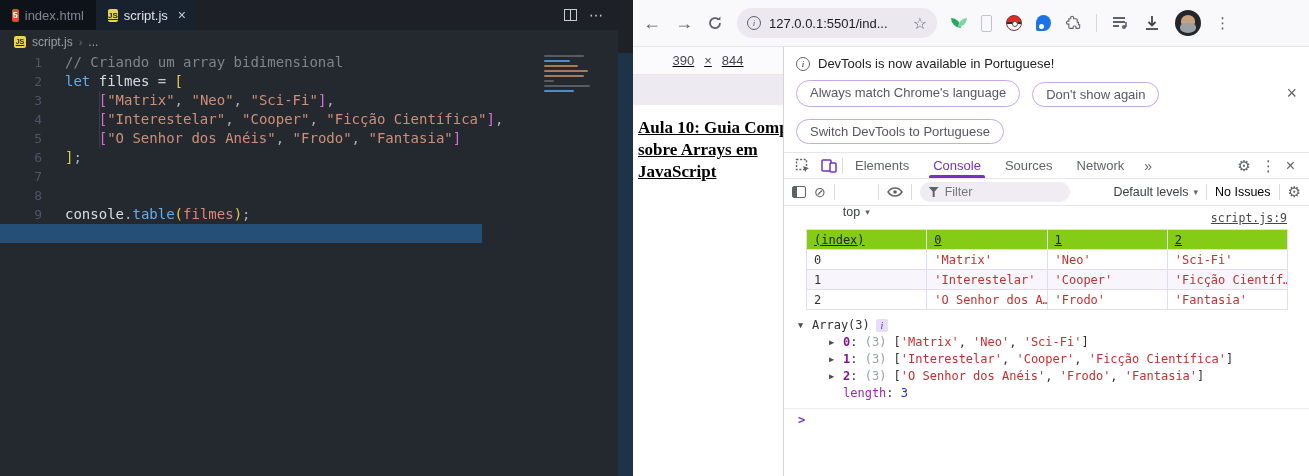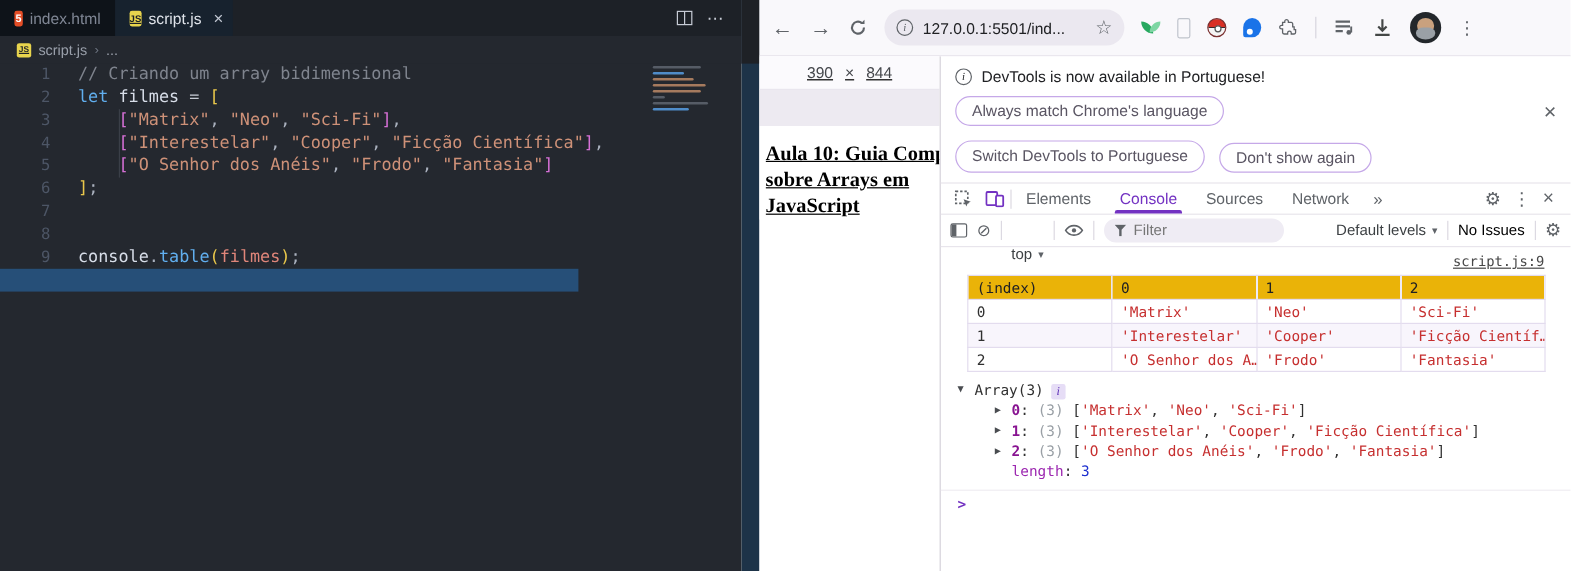--- a/index.html
+++ b/index.html
@@ -115,21 +115,21 @@
   .funnel{width:10px;height:10px;background:#5f6368;clip-path:polygon(0 0,100% 0,60% 45%,60% 100%,40% 100%,40% 45%);}
   .filter-pill input{border:none;outline:none;background:transparent;font-size:12.5px;color:#202124;width:100px;font-family:"Liberation Sans",sans-serif;}
   .levels{display:flex;align-items:center;gap:5px;font-size:12.5px;color:#3c4043;margin-left:auto;cursor:pointer;}
   .issues{font-size:12.5px;color:#000000;cursor:pointer;white-space:nowrap;}
 
   #dt-console{position:relative;font-family:"DejaVu Sans Mono",monospace;font-size:12px;color:#303030;}
   .source-link{text-align:right;padding:5px 22px 2px 0;font-size:11.5px;color:#474747;text-decoration:underline;cursor:pointer;}
   #ct{border-collapse:collapse;margin:2px 0 0 22px;table-layout:fixed;width:482px;font-size:12px;}
   #ct th,#ct td{border:1px solid #e3dcee;text-align:left;font-weight:normal;padding:2px 7px;height:20px;
     white-space:nowrap;overflow:hidden;}
-  #ct thead th{background:#eab308;color:#202124;}
+  #ct thead th{background:#84cc16;color:#202124;text-decoration:underline;}
   #ct tbody tr:nth-child(2){background:#f8f5fc;}
   #ct td.val{color:var(--c-string,#c62f2f);}
   #tree{padding:7px 0 0 14px;}
   .tree-row{height:17px;line-height:17px;white-space:pre;cursor:pointer;}
   .tree-row .caret{display:inline-block;width:14px;font-size:8.5px;color:#494c50;vertical-align:middle;}
   .tree-row.ind1{padding-left:31px;}
   .tk-p{color:#303030;} .tk-s{color:var(--c-string,#c62f2f);} .tk-gr{color:#9aa0a6;} .tk-gr2{color:#7e7894;}
   .tk-key{color:var(--c-keypurple,#881391);font-weight:bold;} .tk-key2{color:#9c27b0;} .tk-num{color:var(--c-numblue,#1c2fcf);}
   .i-badge{display:inline-block;margin-left:6px;width:12px;height:13px;background:#e6ddf6;color:#5b2bb5;
     font-family:"Liberation Serif",serif;font-style:italic;font-size:10px;text-align:center;line-height:13px;border-radius:2px;}
@@ -244,22 +244,22 @@
     </div>
 
     <div id="devtools">
       <div id="dt-banner">
         <div class="banner-title-row">
           <span class="info-badge">i</span>
           <span>DevTools is now available in Portuguese!</span>
         </div>
         <div class="banner-pills">
           <span class="pill">Always match Chrome's language</span>
+          <span class="pill row2">Don't show again</span>
           <span class="pill">Switch DevTools to Portuguese</span>
-          <span class="pill row2">Don't show again</span>
         </div>
         <span class="banner-close">×</span>
       </div>
 
       <div id="dt-tabbar">
         <span class="dt-icon">
           <svg width="16" height="16" viewBox="0 0 16 16">
             <rect x="1.5" y="1.5" width="10" height="10" fill="none" stroke="#5f6368" stroke-width="1.4" stroke-dasharray="2 1.6"></rect>
             <path d="M8 8l6 2.2-2.5 1L10.3 14z" fill="#5f6368"></path>
           </svg>

